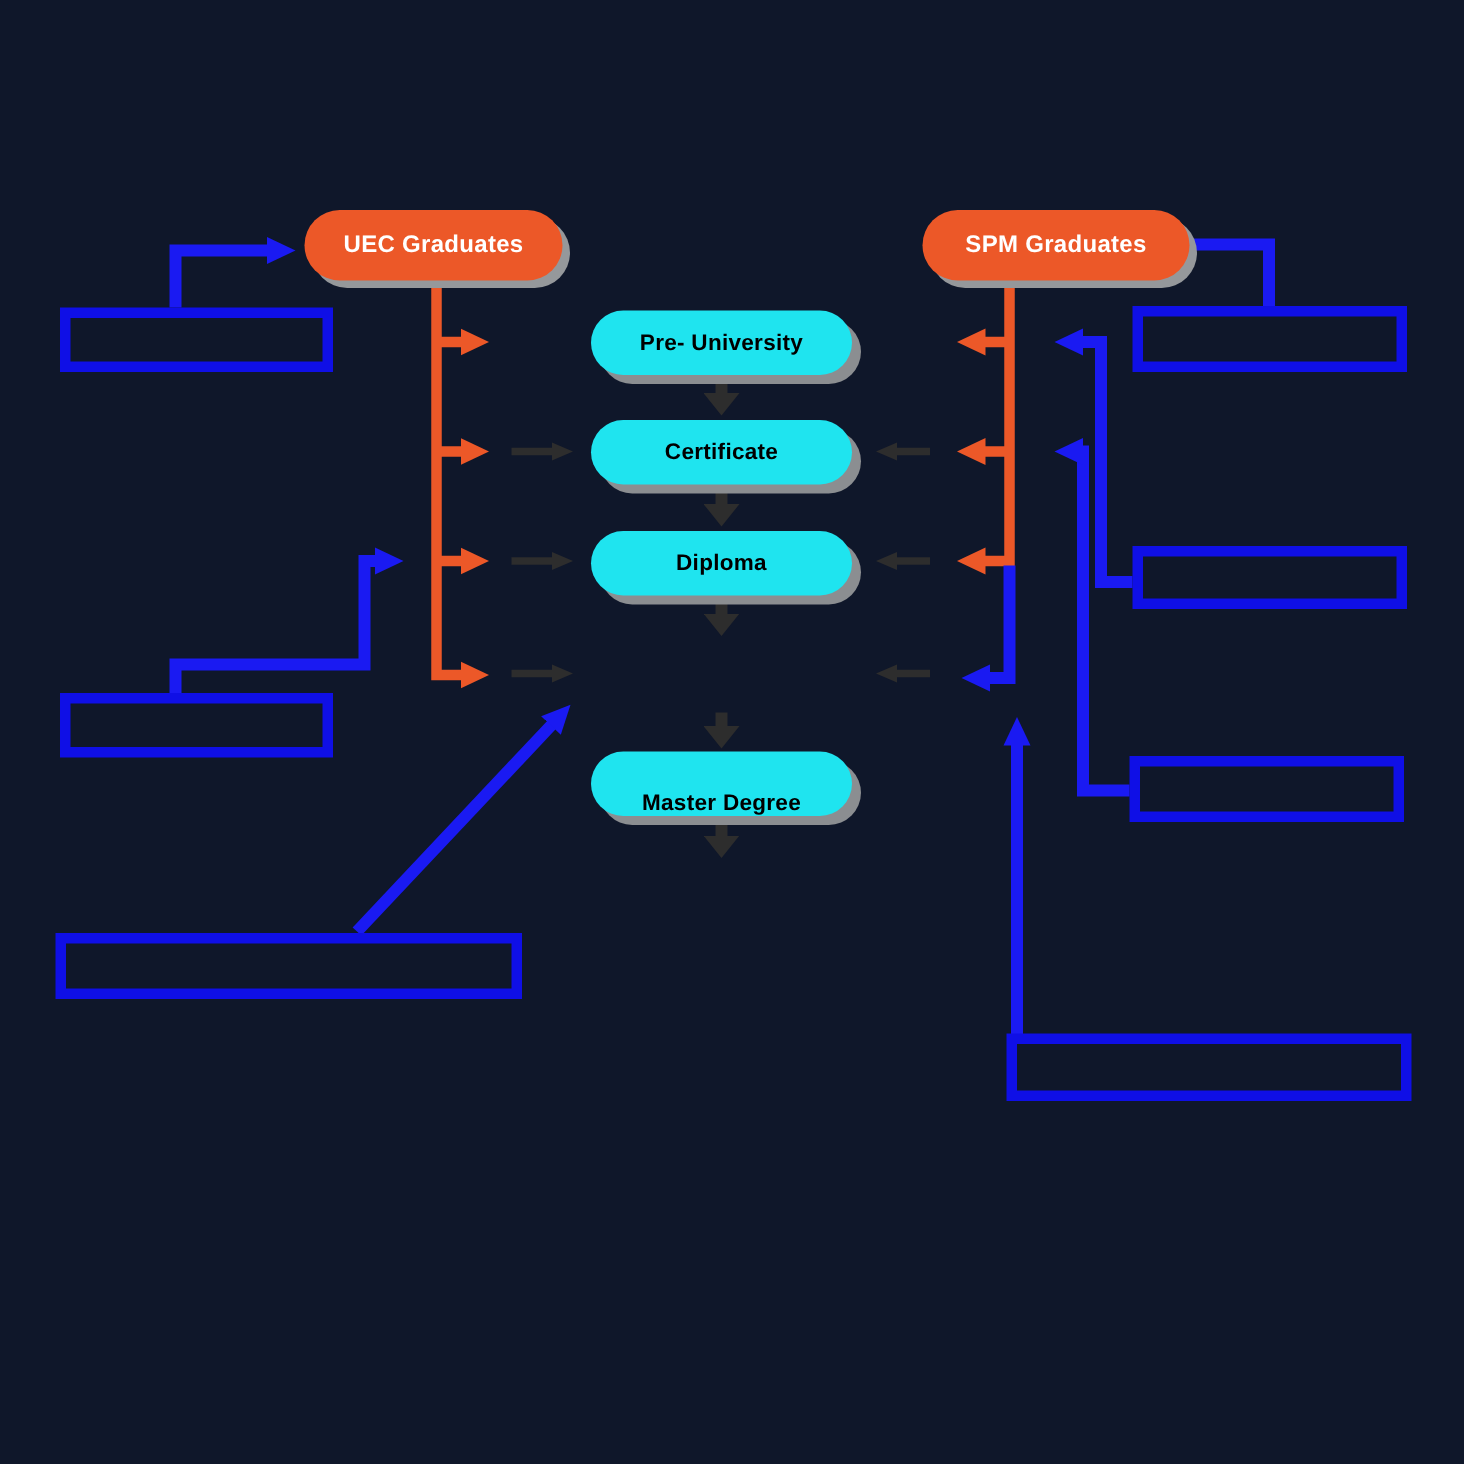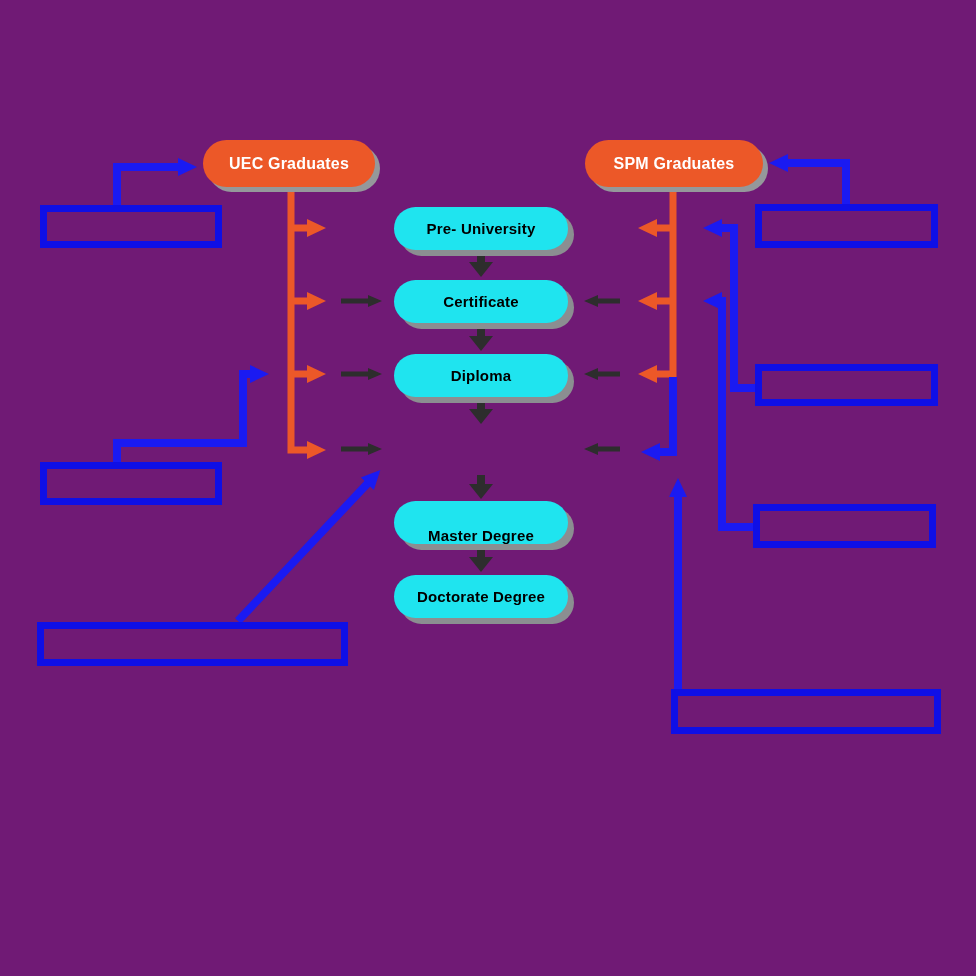--- a/index.html
+++ b/index.html
@@ -1,17 +1,17 @@
 <!DOCTYPE html>
 <html><head>
 <meta charset="utf-8">
 <style>
   html,body { margin:0; padding:0; background:#000; }
   .canvas {
-    position:relative; width:976px; height:976px; background:#701a75;
+    position:relative; width:976px; height:976px; background:#0f172a;
     font-family:"Liberation Sans", sans-serif; overflow:hidden;
   }
   .connectors { position:absolute; left:0; top:0; width:976px; height:976px; }
   .pill {
     position:absolute; display:flex; align-items:center; justify-content:center;
     font-weight:bold; text-align:center; letter-spacing:0.2px;
   }
   .source-pill {
     background:#EC5828; color:#FFFFFF; border-radius:24px;
     box-shadow:5px 5px 0 #95989B; font-size:16px;
@@ -19,21 +19,21 @@
   .level-pill {
     background:#1FE4EF; color:#000000; border-radius:22px;
     box-shadow:6px 6px 0 #8B8E91; font-size:15px;
   }
   .note-box {
     position:absolute; box-sizing:border-box; border:7px solid #0F0FE6;
     background:transparent;
   }
   
   .p-uec { left:203px; top:140px; width:172px; height:47px; }
-  .p-spm { left:585px; top:140px; width:178px; height:47px; }
+  .p-spm { left:615px; top:140px; width:178px; height:47px; }
   
   .lvl   { left:394px; width:174px; height:43px; }
   .lvl0 { top:207px; } .lvl1 { top:280px; } .lvl2 { top:354px; }
   .lvl3 { top:428px; } .lvl4 { top:501px;align-items:flex-end; } .lvl5 { top:575px; }
   
   .b-l1 { left:40px;  top:205px; width:182px; height:43px; }
   .b-l2 { left:40px;  top:462px; width:182px; height:43px; }
   .b-l3 { left:37px;  top:622px; width:311px; height:44px; }
   .b-r1 { left:755px; top:204px; width:183px; height:44px; }
   .b-r2 { left:755px; top:364px; width:183px; height:42px; }
@@ -112,23 +112,20 @@
   </div>
   <div class="pill level-pill lvl lvl2">
     <span>Diploma</span>
   </div>
   <div class="pill level-pill lvl lvl1">
     <span>Certificate</span>
   </div>
   <div class="pill level-pill lvl lvl4">
     <span>Master Degree</span>
   </div>
-  <div class="pill level-pill lvl lvl5">
-    <span>Doctorate Degree</span>
-  </div>
 
   <div class="note-box b-l1"></div>
   <div class="note-box b-l2"></div>
   <div class="note-box b-l3"></div>
   <div class="note-box b-r1"></div>
   <div class="note-box b-r2"></div>
   <div class="note-box b-r3"></div>
   <div class="note-box b-r4"></div>
 
 </div>

